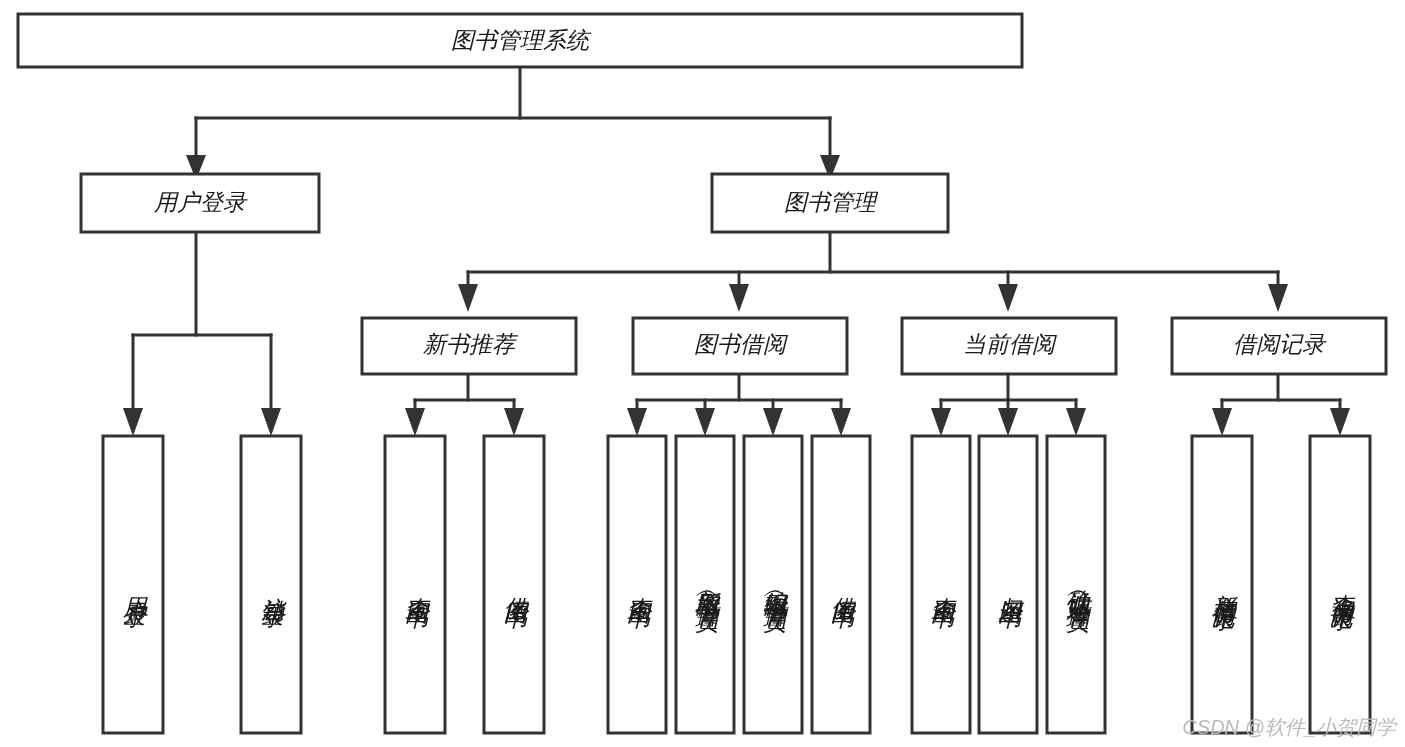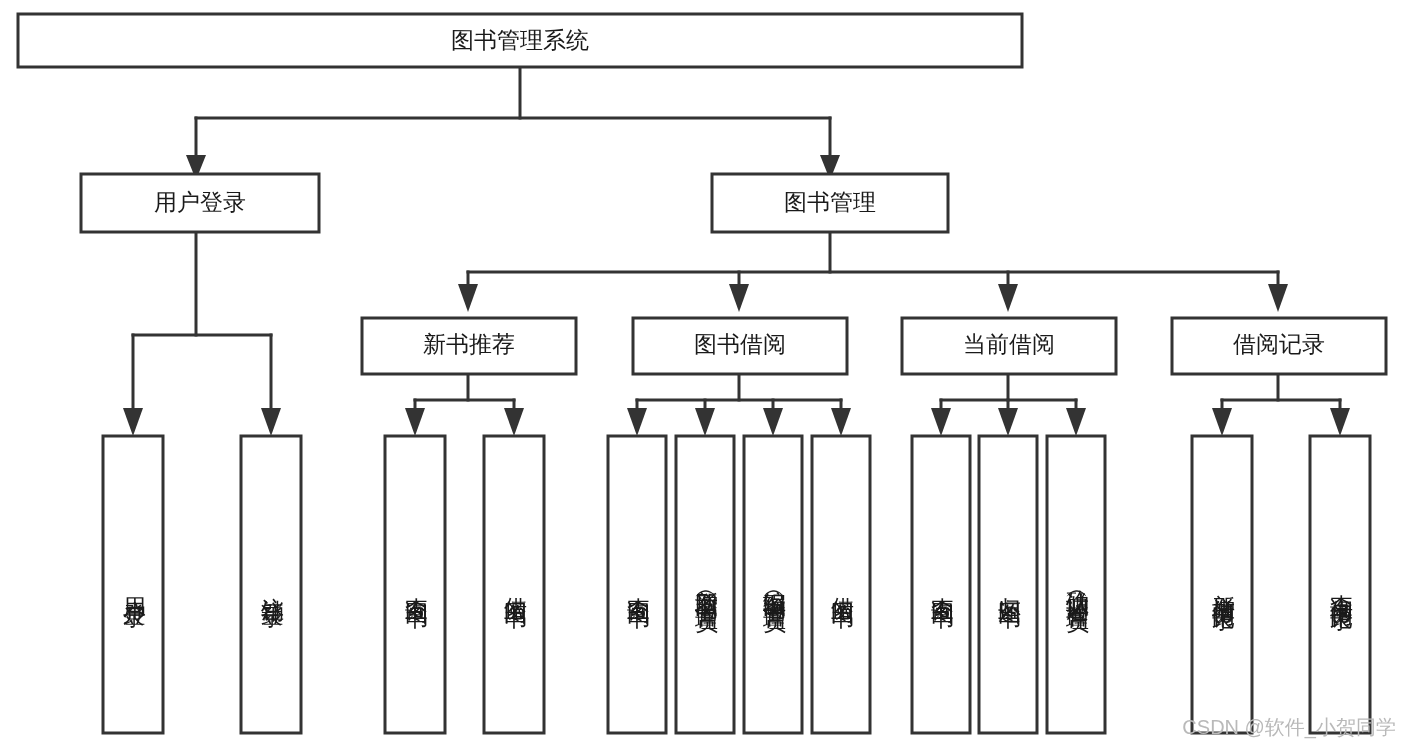--- a/index.html
+++ b/index.html
@@ -12,20 +12,21 @@
     width: 1405px;
     height: 747px;
     font-family: "Liberation Sans", "DejaVu Sans", sans-serif;
     overflow: hidden;
     position: relative;
   }
   #diagram-root {
     position: relative;
     width: 1124px;
     height: 747px;
+    font-style: italic;
   }
   svg#tree-svg {
     position: absolute;
     top: 0;
     left: 0;
     width: 1405px;
     height: 747px;
     display: block;
   }
   .node-box {

